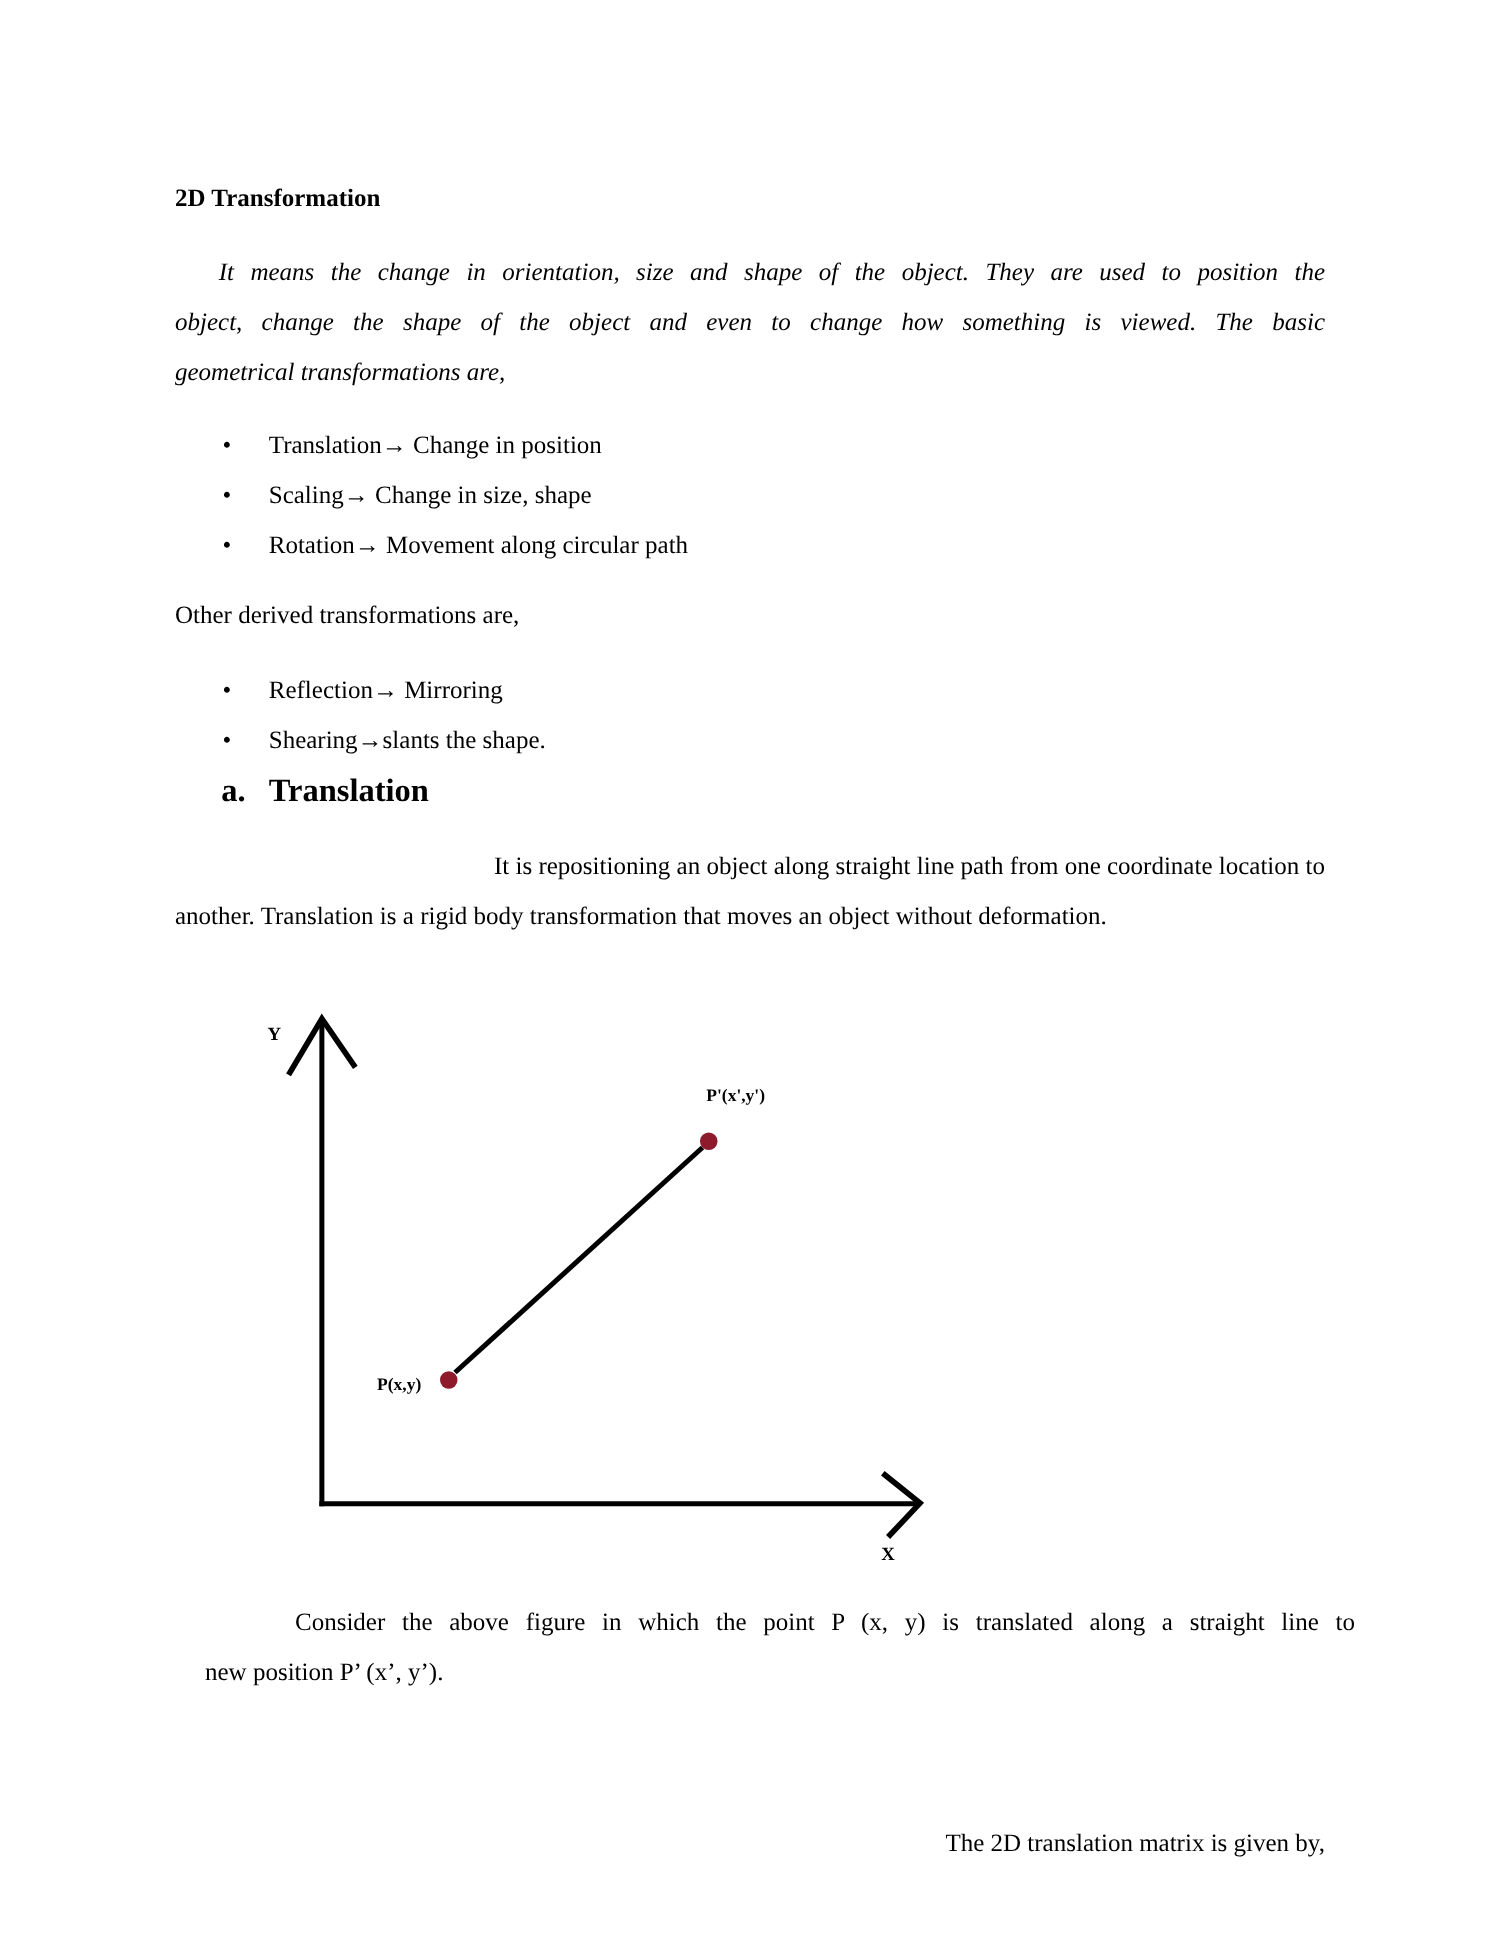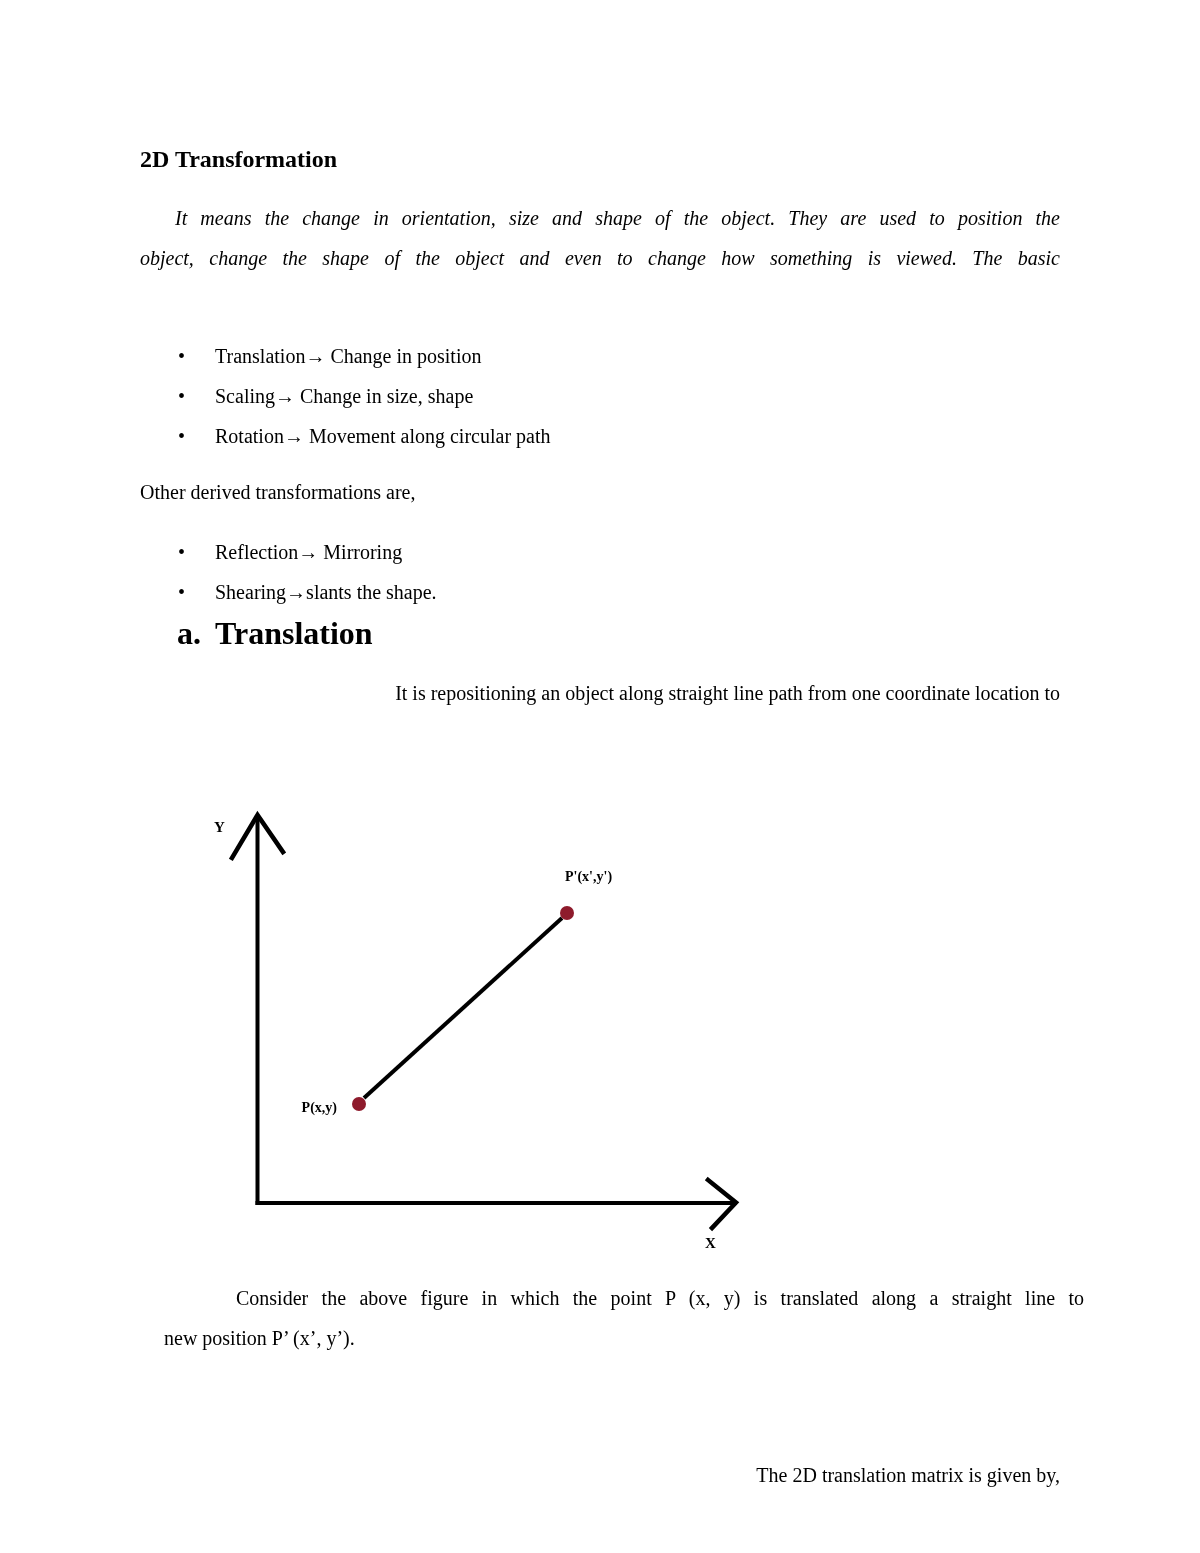--- a/index.html
+++ b/index.html
@@ -8,55 +8,56 @@
     width: 1200px;
     height: 1553px;
     background: #ffffff;
     color: #000000;
     font-family: "Liberation Serif", serif;
     overflow: hidden;
   }
   .abs { position: absolute; }
   .doc-title {
     left: 140px; top: 142px; width: 920px;
-    font-size: 24px; font-weight: bold; line-height: 34px;
+    font-size: 20px; font-weight: bold; line-height: 34px;
   }
   .body-block {
     left: 140px; width: 920px;
     font-size: 20px; line-height: 40px;
   }
   .jline { text-align: justify; text-align-last: justify; height: 40px; }
   .jline.last { text-align-last: auto; }
   .indent-sm { text-indent: 35px; }
   .indent-lg { text-indent: 72px; text-align: right; }
   .plain-line { height: 40px; }
   .bullet-row { height: 40px; white-space: nowrap; }
   .bullet-dot {
     display: inline-block; margin-left: 38px; width: 37px;
     font-size: 20px;
   }
   .sub-heading {
     left: 140px; top: 616px; width: 920px;
-    font-size: 32px; font-weight: bold; line-height: 34px;
+    font-size: 26px; font-weight: bold; line-height: 34px;
     white-space: nowrap;
   }
   .sub-marker { display: inline-block; margin-left: 37px; width: 38px; }
   .fig-wrap { left: 200px; top: 795px; width: 560px; height: 465px; }
   svg text { font-family: "Liberation Serif", serif; font-weight: bold; }
 </style>
 </head>
 <body>
 
 <div class="page">
 
   <div class="abs doc-title">2D Transformation</div>
 
   <div class="abs body-block" style="top:198px;font-style:italic;">
     <div class="jline indent-sm">It means the change in orientation, size and shape of the object. They are used to position the</div>
     <div class="jline">object, change the shape of the object and even to change how something is viewed. The basic</div>
+    <div class="jline last">geometrical transformations are,</div>
   </div>
 
   <div class="abs body-block plain-line" style="top:472px;">Other derived transformations are,</div>
 
   <div class="abs body-block" style="top:336px;">
     <div class="bullet-row">
       <span class="bullet-dot">•</span><span>Translation→ Change in position</span>
     </div>
     <div class="bullet-row">
       <span class="bullet-dot">•</span><span>Scaling→ Change in size, shape</span>
@@ -74,20 +75,21 @@
       <span class="bullet-dot">•</span><span>Shearing→slants the shape.</span>
     </div>
   </div>
 
   <div class="abs sub-heading">
     <span class="sub-marker">a.</span><span>Translation</span>
   </div>
 
   <div class="abs body-block" style="top:673px;">
     <div class="plain-line indent-lg">It is repositioning an object along straight line path from one coordinate location to</div>
+    <div class="plain-line">another. Translation is a rigid body transformation that moves an object without deformation.</div>
   </div>
 
   <div class="abs fig-wrap">
     <svg width="560" height="465" viewBox="0 0 560 465">
 
       <line x1="57.5" y1="20" x2="57.5" y2="410" stroke="#000000" stroke-width="4"></line>
       <polyline points="32,63 57.5,20 83,57" fill="none" stroke="#000000" stroke-width="4.5" stroke-linecap="square"></polyline>
       <text x="14" y="37" font-size="15">Y</text>
 
       <line x1="55.5" y1="408" x2="536" y2="408" stroke="#000000" stroke-width="4"></line>

